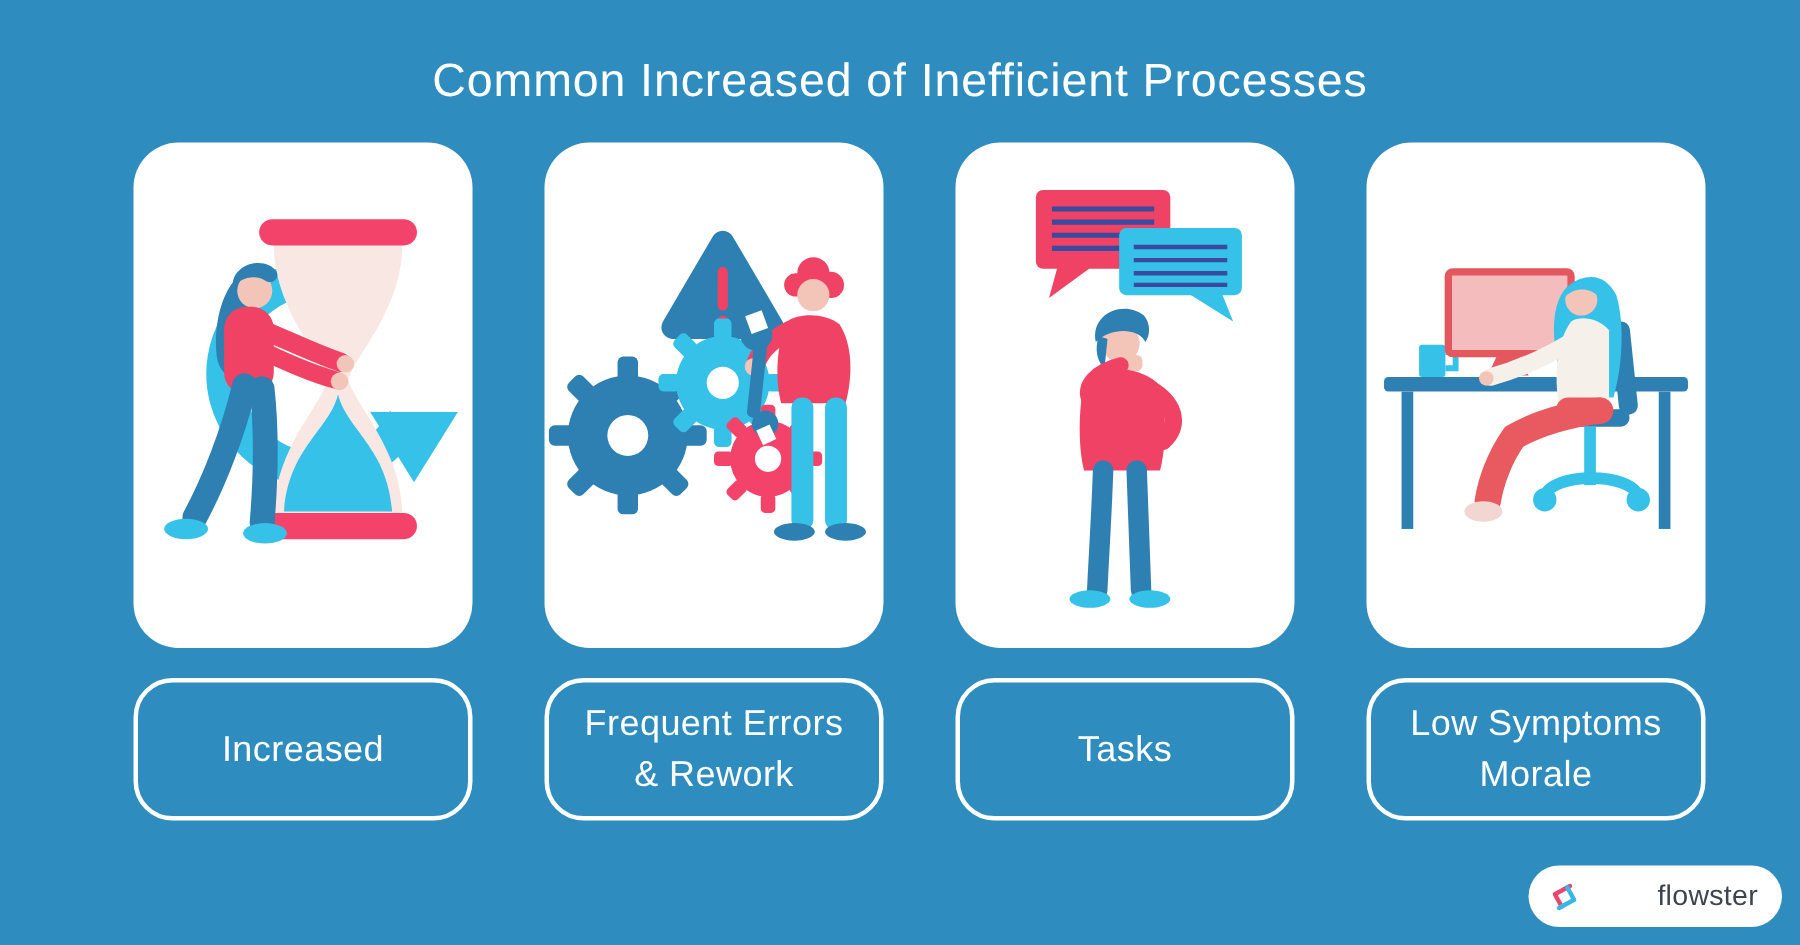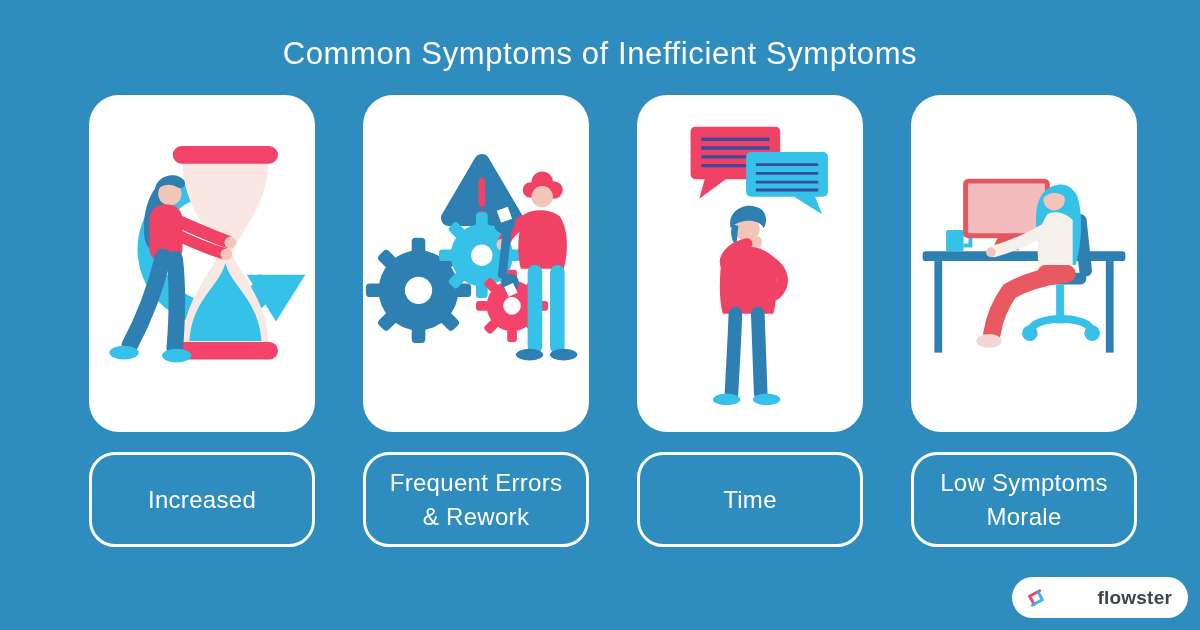--- a/index.html
+++ b/index.html
@@ -59,29 +59,29 @@
     background: #FFFFFF;
     border-radius: 21px;
     display: flex;
     align-items: center;
     padding: 0 16px 0 13px;
     gap: 7px;
   }
   .logo-badge .brand {
     color: #3D444D;
     font-size: 19px;
-    font-weight: 700;
+    font-weight: 400;
     letter-spacing: 0.2px;
     margin-left: 44px;
   }
 </style>
 </head>
 <body>
 
-<h1 class="title">Common Symptoms of Inefficient Symptoms</h1>
+<h1 class="title">Common Increased of Inefficient Processes</h1>
 
 <div class="cards-row">
 
   <div class="card">
     <svg viewBox="0 0 232 337">
       <g>
         <path d="M 163 98 A 66 66 0 1 0 186 185" fill="none" stroke="#35C1E8" stroke-width="24"></path>
         <polygon points="162,180 222,180 192,228" fill="#35C1E8"></polygon>
       </g>
       <g>
@@ -245,21 +245,21 @@
 
 <div class="labels-row">
   <div class="label-box">
     <span>Increased</span>
   </div>
   <div class="label-box">
     <span>Frequent Errors</span>
     <span>&amp; Rework</span>
   </div>
   <div class="label-box">
-    <span>Time</span>
+    <span>Tasks</span>
   </div>
   <div class="label-box">
     <span>Low Symptoms</span>
     <span>Morale</span>
   </div>
 </div>
 
 <div class="logo-badge">
   <svg width="22" height="22" viewBox="0 0 24 24">
     <path d="M16 4 L5 10 L10 19" fill="none" stroke="#E8476F" stroke-width="3.2" stroke-linecap="round" stroke-linejoin="round"></path>

